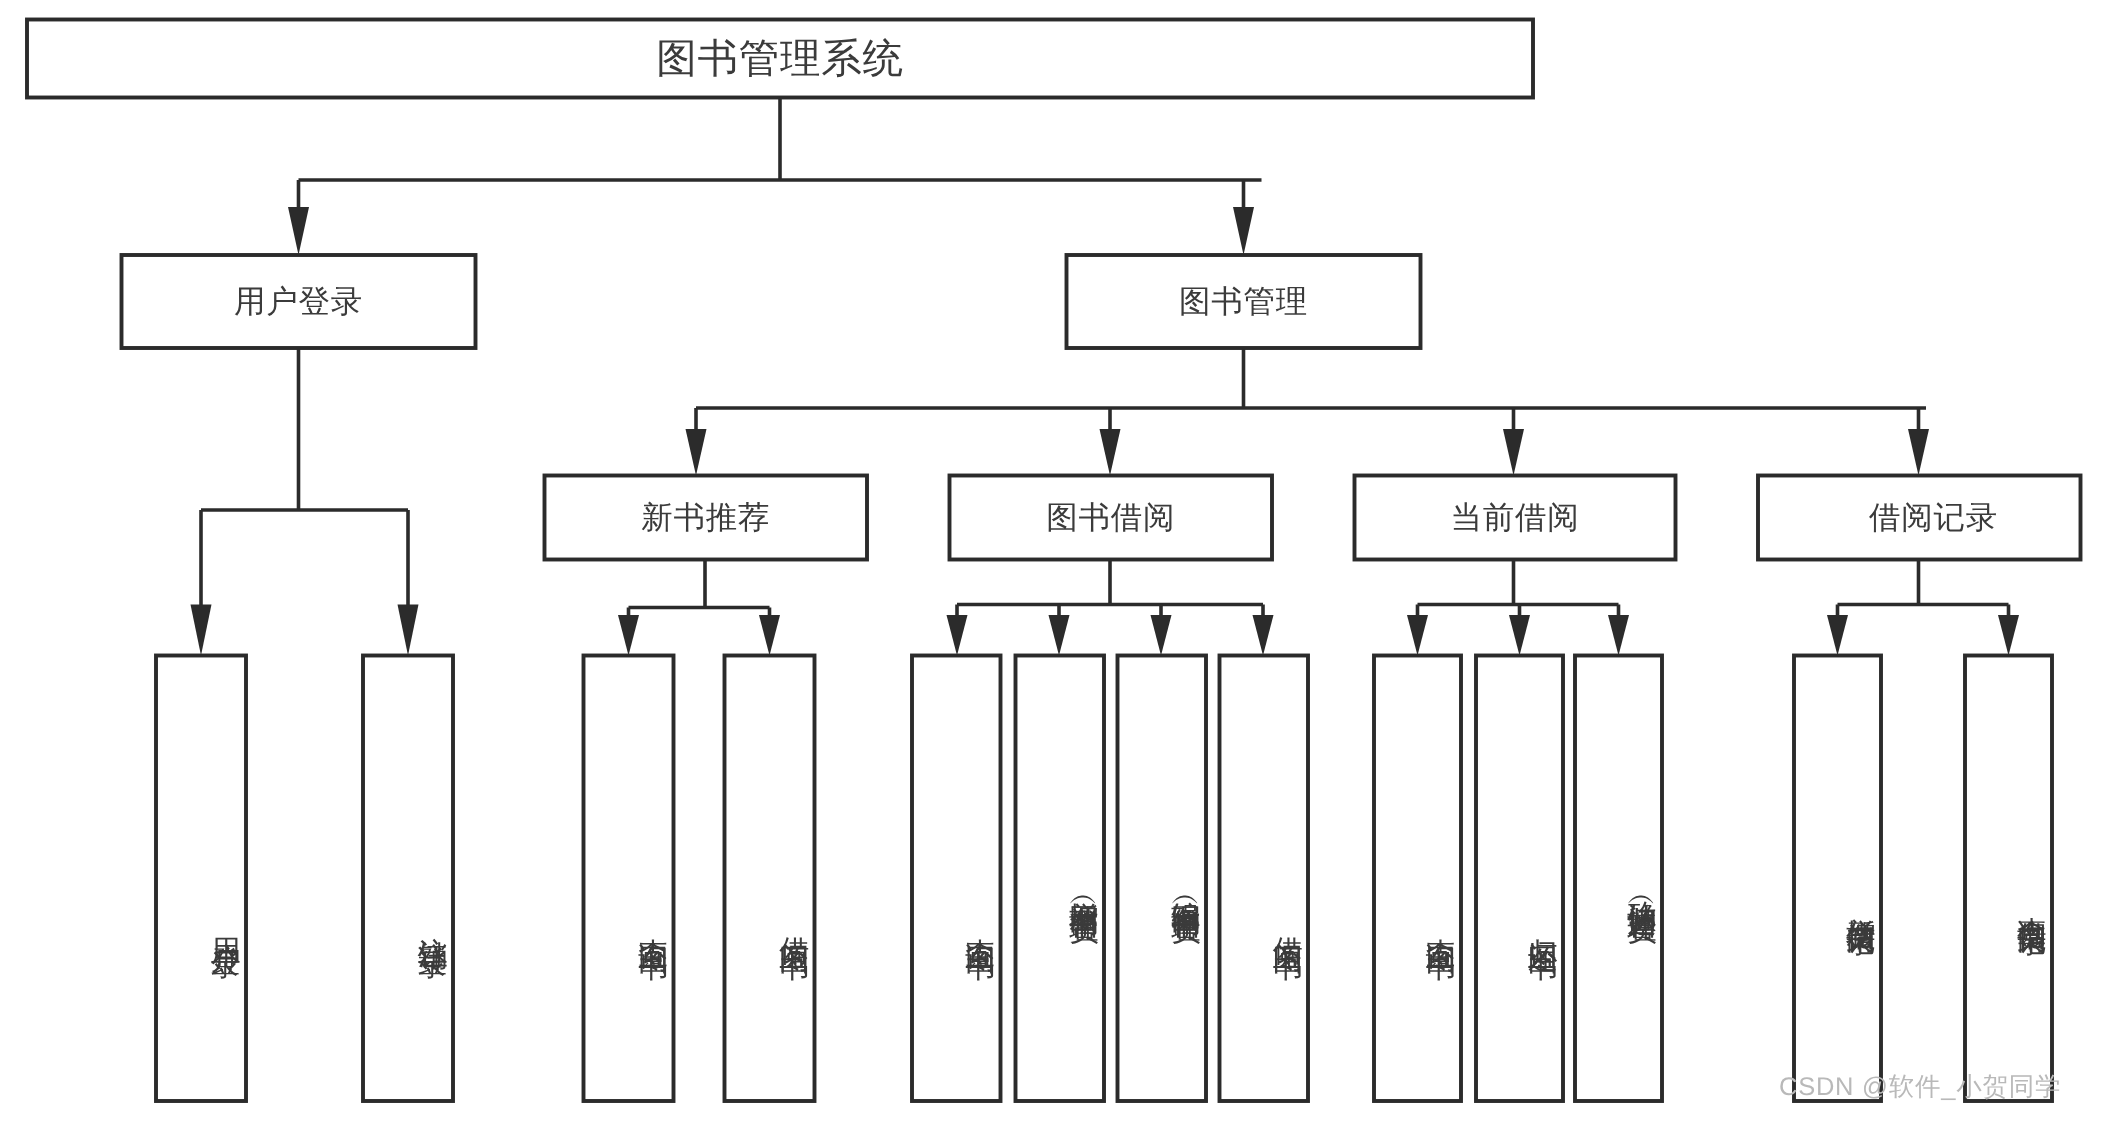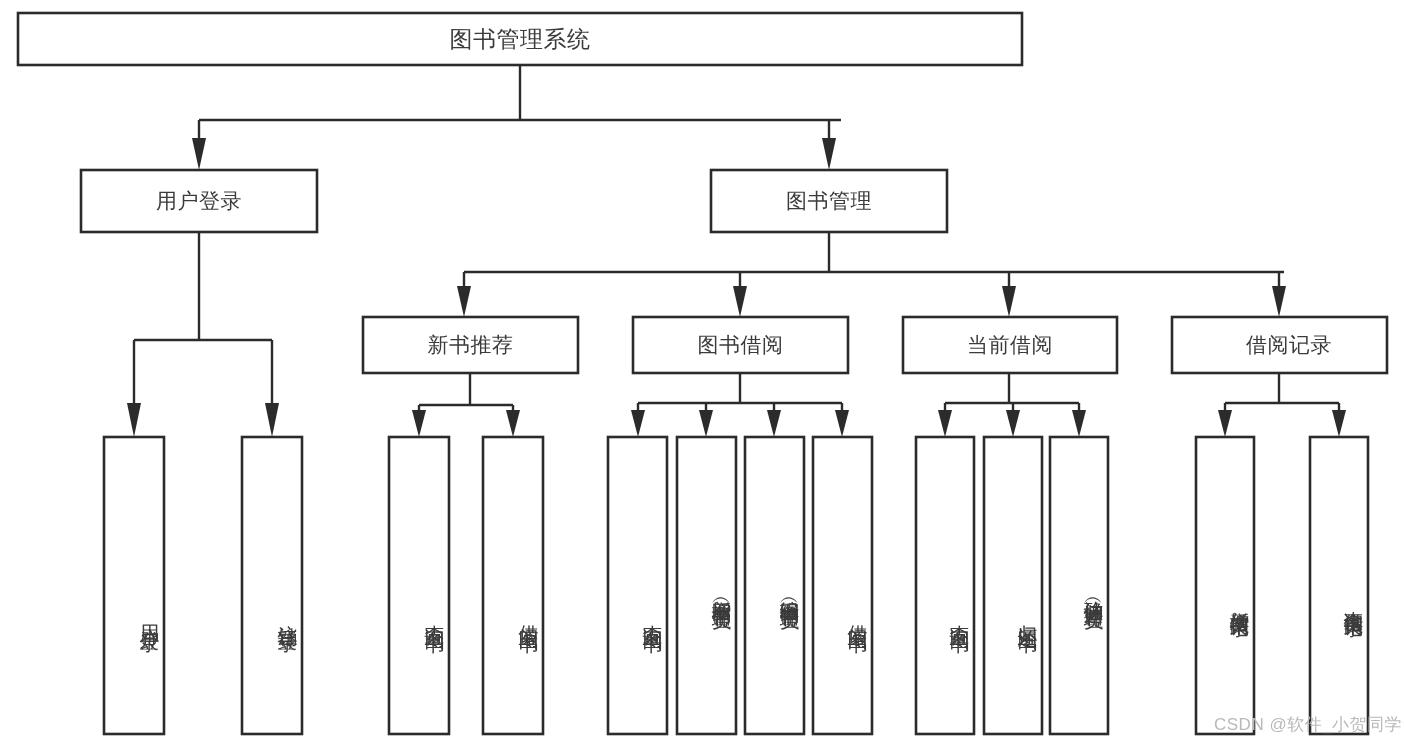--- a/index.html
+++ b/index.html
@@ -50,21 +50,21 @@
     color: #3b3b3b;
     font-family: "Liberation Sans", "DejaVu Sans", sans-serif;
     white-space: nowrap;
     pointer-events: none;
   }
   .node-label.horizontal {
     font-size: 21px;
     letter-spacing: 0.5px;
   }
   .node-label.root {
-    font-size: 23px;
+    font-size: 27px;
     font-family: Liberation Serif, serif;
   }
   .node-label.vertical {
     writing-mode: vertical-rl;
     text-orientation: upright;
     font-size: 20px;
     letter-spacing: 3px;
     align-items: flex-start;
     justify-content: center;
     padding-top: 6px;
@@ -76,21 +76,20 @@
   }
   #watermark {
     position: absolute;
     left: 1186px;
     top: 713px;
     font-size: 17px;
     color: #b9b9b9;
     font-family: "Liberation Sans", "DejaVu Sans", sans-serif;
     white-space: nowrap;
     letter-spacing: 0.5px;
-    margin-left: 28px;
   }
 </style>
 </head>
 <body>
 
 <div id="diagram-root">
 
   <svg class="diagram-canvas" viewBox="0 0 1405 747">
 
     <g>

